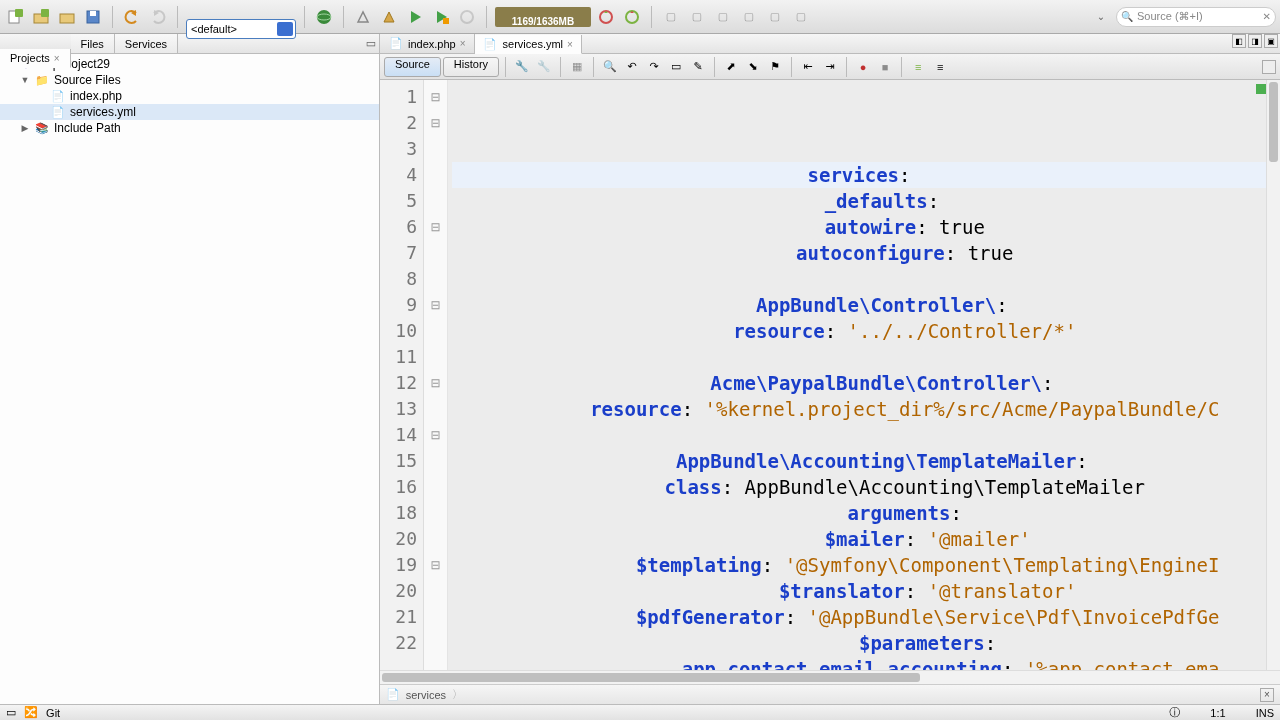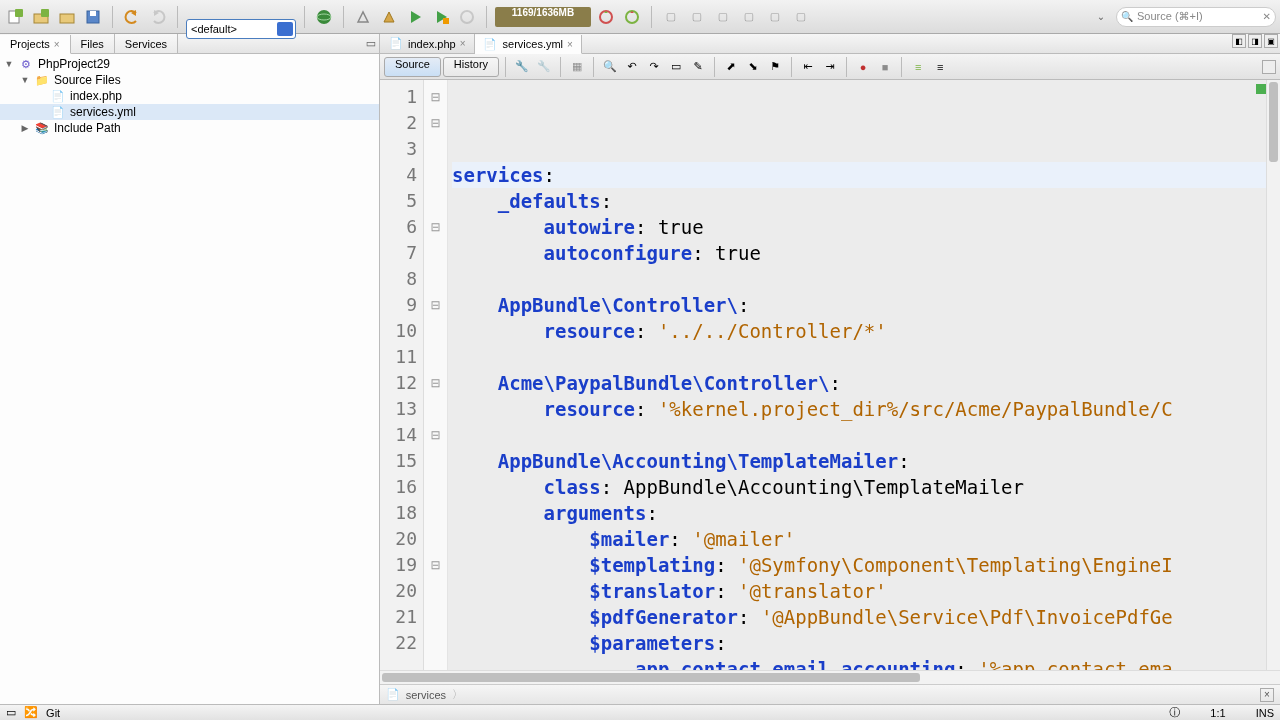--- a/index.html
+++ b/index.html
@@ -14,30 +14,30 @@
     width:110px; height:20px; background:#fff; border:1px solid #4a7dbf; border-radius:3px;
     display:flex; align-items:center; padding:0 4px; font-size:11px; position:relative;margin-top:25px;
   }
   .combo::after { content:""; position:absolute; right:2px; top:2px; bottom:2px; width:16px; background:#3b6fd0; border-radius:2px;}
   .search-box {
     width:160px; height:20px; background:#fff; border:1px solid #ccc; border-radius:10px;
     display:flex; align-items:center; padding:0 18px 0 20px; font-size:11px; color:#888; position:relative;
   }
   .search-box::before{content:"🔍"; position:absolute; left:4px; font-size:10px; color:#888;}
   .search-box::after{content:"✕"; position:absolute; right:4px; font-size:10px; color:#888;}
-  .mem-badge { width:96px; height:20px; background:#8a7d4a; color:#fff; font-size:10px; display:flex; align-items:flex-start; justify-content:center; border-radius:2px; font-weight:bold;}
+  .mem-badge { width:96px; height:20px; background:#8a7d4a; color:#fff; font-size:10px; display:flex; align-items:flex-end; justify-content:center; border-radius:2px; font-weight:bold;}
   .flex-spacer { flex:1; }
 
   .body-area { display:flex; height: calc(720px - 34px - 16px); }
 
   
   .left-panel { width: 380px; display:flex; flex-direction:column; border-right:1px solid #bbb; background:#fdfdfd;}
   .panel-tabs { height:20px; background:linear-gradient(#f6f6f6,#e4e4e4); display:flex; align-items:stretch; border-bottom:1px solid #bbb; font-size:11px;}
   .ptab { padding:0 10px; display:flex; align-items:center; border-right:1px solid #bbb; background:linear-gradient(#f8f8f8,#eaeaea);}
-  .ptab.active { background:#fdfdfd; border-bottom:1px solid #fdfdfd; position:relative; top:1px;}
+  .ptab.active { background:#fdfdfd; border-bottom:1px solid #fdfdfd; position:relative; top:15px;}
   .ptab .close { margin-left:4px; color:#888; font-size:10px;}
   .panel-tabs .mini { margin-left:auto; width:16px; display:flex; align-items:center; justify-content:center; color:#666;}
   .tree { flex:1; padding:2px 0; font-size:12px; overflow:auto;}
   .tree-row { display:flex; align-items:center; height:16px; padding-left:4px; gap:4px; white-space:nowrap;}
   .tree-row.sel { background:#dbe8f7;}
   .arrow { width:10px; text-align:center; color:#666; font-size:9px;}
   .icon { width:16px; height:14px; display:inline-flex; align-items:center; justify-content:center; font-size:11px;}
   .indent-1 { padding-left:20px;} .indent-2 { padding-left:36px;}
 
   
@@ -53,21 +53,21 @@
   .src-btn { height:20px; padding:0 10px; border:1px solid #aaa; background:linear-gradient(#e4ecf6,#c9dff5); border-radius:3px; display:flex; align-items:flex-start;}
   .src-btn.plain { background:linear-gradient(#f6f6f6,#e8e8e8);}
   .ed-sep { width:1px; height:20px; background:#bbb; margin:0 4px;}
   .ed-ico { width:20px; height:20px; display:inline-flex; align-items:center; justify-content:center;}
   .ed-right-handle { margin-left:auto; width:14px; height:14px; border:1px solid #aaa; background:#eee;}
 
   .code-host { flex:1; display:flex; min-height:0; position:relative;}
   .gutter { width:44px; background:#f2f2f2; border-right:1px solid #ddd; text-align:right; padding:4px 6px 4px 0; font-family: Menlo, Consolas, monospace; font-size:18px; line-height:26px; color:#777;}
   .fold-col { width:24px; background:#f9f9f9; border-right:1px solid #e4e4e4; padding-top:4px;}
   .fold-col .fm { height:26px; display:flex; align-items:center; justify-content:center; color:#999; font-size:12px;}
-  .code { flex:1; overflow:auto; font-family: Menlo, Consolas, monospace; font-size:19px; line-height:26px; padding:4px 0 4px 4px; white-space:pre; position:relative;}
+  .code { flex:1; overflow:auto; font-family: Menlo, Consolas, monospace; font-size:19px; line-height:26px; padding:4px 0 4px 4px; white-space:pre; position:relative;text-align:center;}
   .code .line { height:26px; }
   .code .line.hl { background:#eaf1fb;}
   .k { color:#1a3ec9; font-weight:bold;}
   .s { color:#b06400;}
   .p { color:#000;}
   .side-marker { position:absolute; right:0; top:4px; width:10px; height:10px; background:#4caf50;}
   .vscroll { width:14px; background:#f2f2f2; border-left:1px solid #ddd; position:relative;}
   .vscroll::before{content:"";position:absolute;left:2px;right:2px;top:2px;height:80px;background:#bfbfbf;border-radius:3px;}
 
   .hscroll { height:14px; background:#f2f2f2; border-top:1px solid #ddd; display:flex;}

